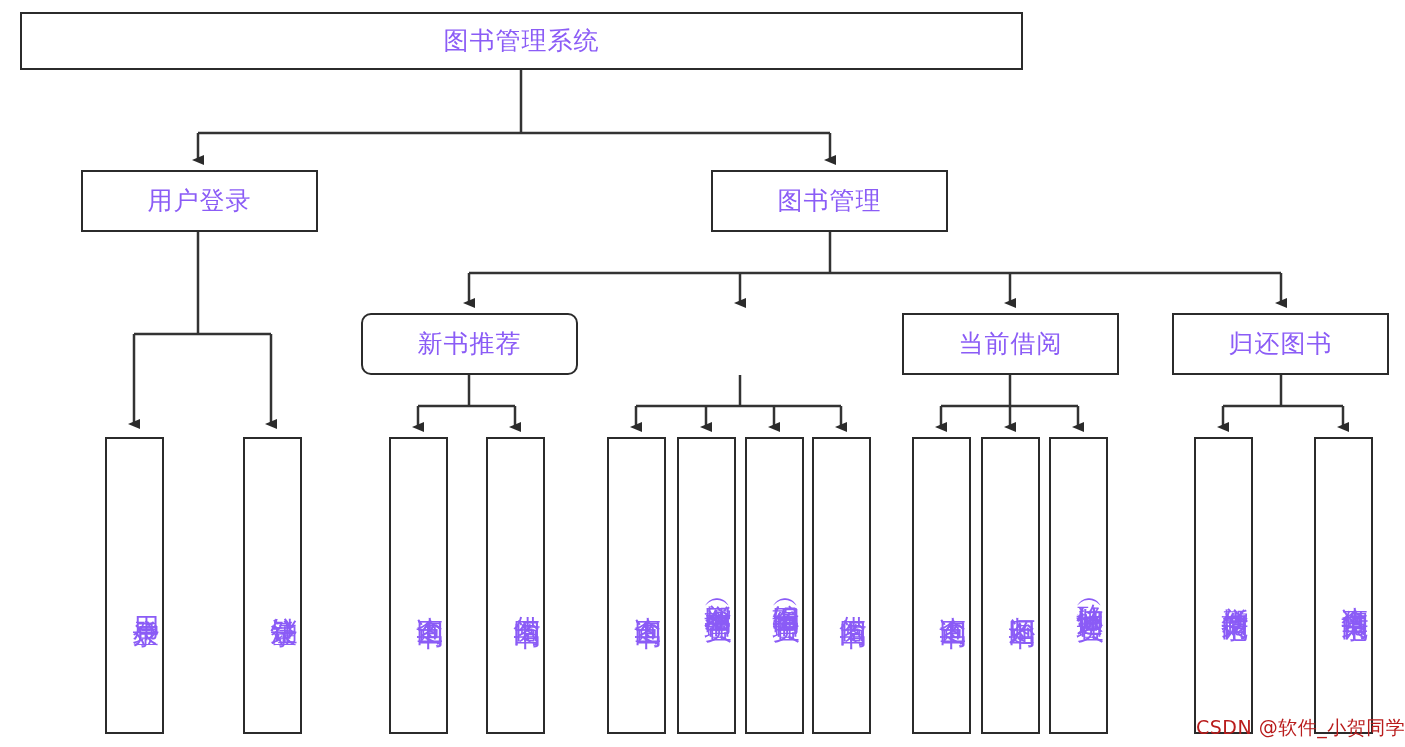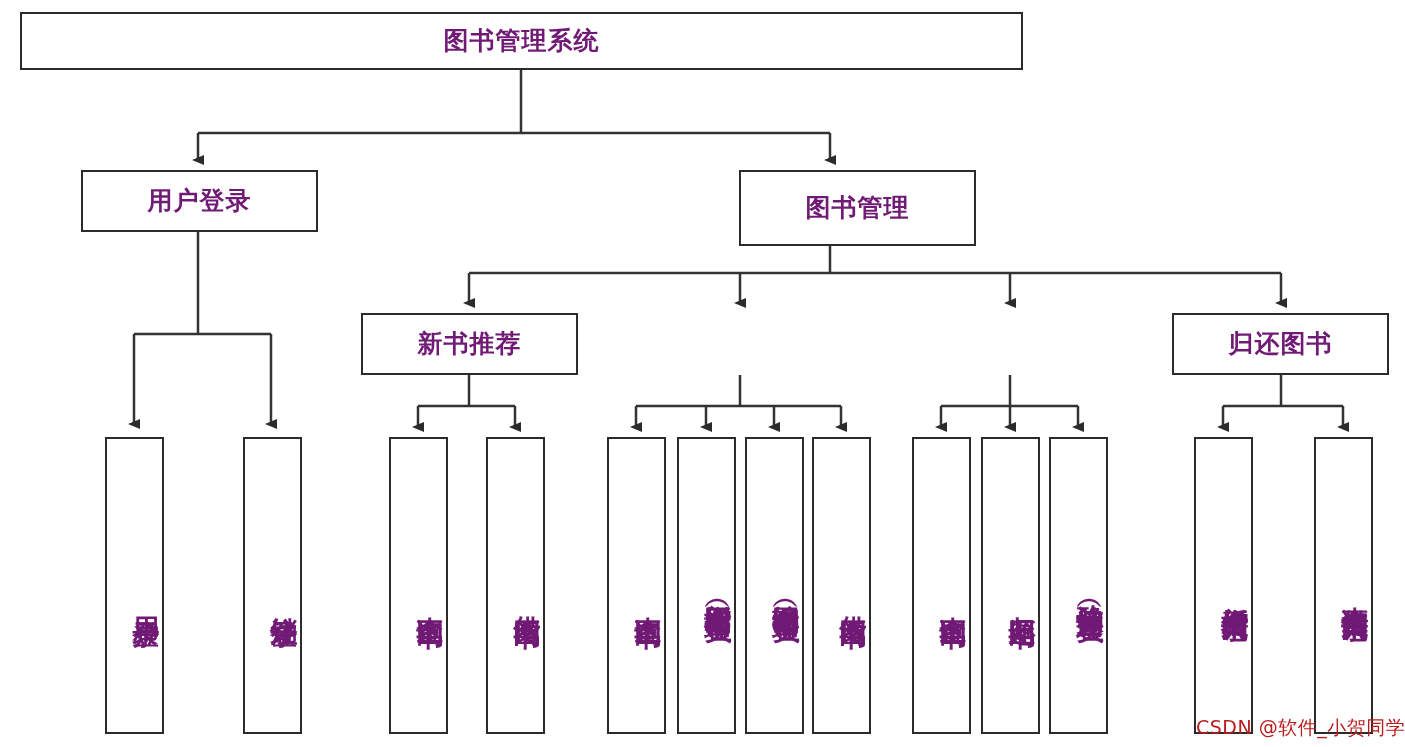--- a/index.html
+++ b/index.html
@@ -27,22 +27,21 @@
     pointer-events: none;
   }
   .node {
     position: absolute;
     box-sizing: border-box;
     background: #ffffff;
     border: 2.5px solid #2b2b2b;
     display: flex;
     align-items: center;
     justify-content: center;
-    color: #701a75;
-    font-weight: bold;
+    color: #8b5cf6;
   }
   .node.horiz {
     font-size: 25px;
     letter-spacing: 1px;
     line-height: 1.2;
   }
   .node.vert {
     writing-mode: vertical-rl;
     text-orientation: upright;
     font-size: 27px;
@@ -122,29 +121,32 @@
   </svg>
 
   <div class="node horiz" style="left:20px; top:12px; width:1003px; height:58px;">
     <span>图书管理系统</span>
   </div>
 
   <div class="node horiz" style="left:81px; top:170px; width:237px; height:62px;">
     <span>用户登录</span>
   </div>
 
-  <div class="node horiz" style="left:711px; top:170px; width:237px; height:76px;margin-left:28px;">
+  <div class="node horiz" style="left:711px; top:170px; width:237px; height:62px;">
     <span>图书管理</span>
   </div>
 
-  <div class="node horiz" style="left:361px; top:313px; width:217px; height:62px;">
+  <div class="node horiz" style="left:361px; top:313px; width:217px; height:62px;border-radius:10px;">
     <span>新书推荐</span>
   </div>
 
 
+  <div class="node horiz" style="left:902px; top:313px; width:217px; height:62px;">
+    <span>当前借阅</span>
+  </div>
 
   <div class="node horiz" style="left:1172px; top:313px; width:217px; height:62px;">
     <span>归还图书</span>
   </div>
 
   <div class="node vert" style="left:105px; top:437px; width:59px; height:297px;">
     <span>用户登录</span>
   </div>
   <div class="node vert" style="left:243px; top:437px; width:59px; height:297px;">
     <span>注销登录</span>

